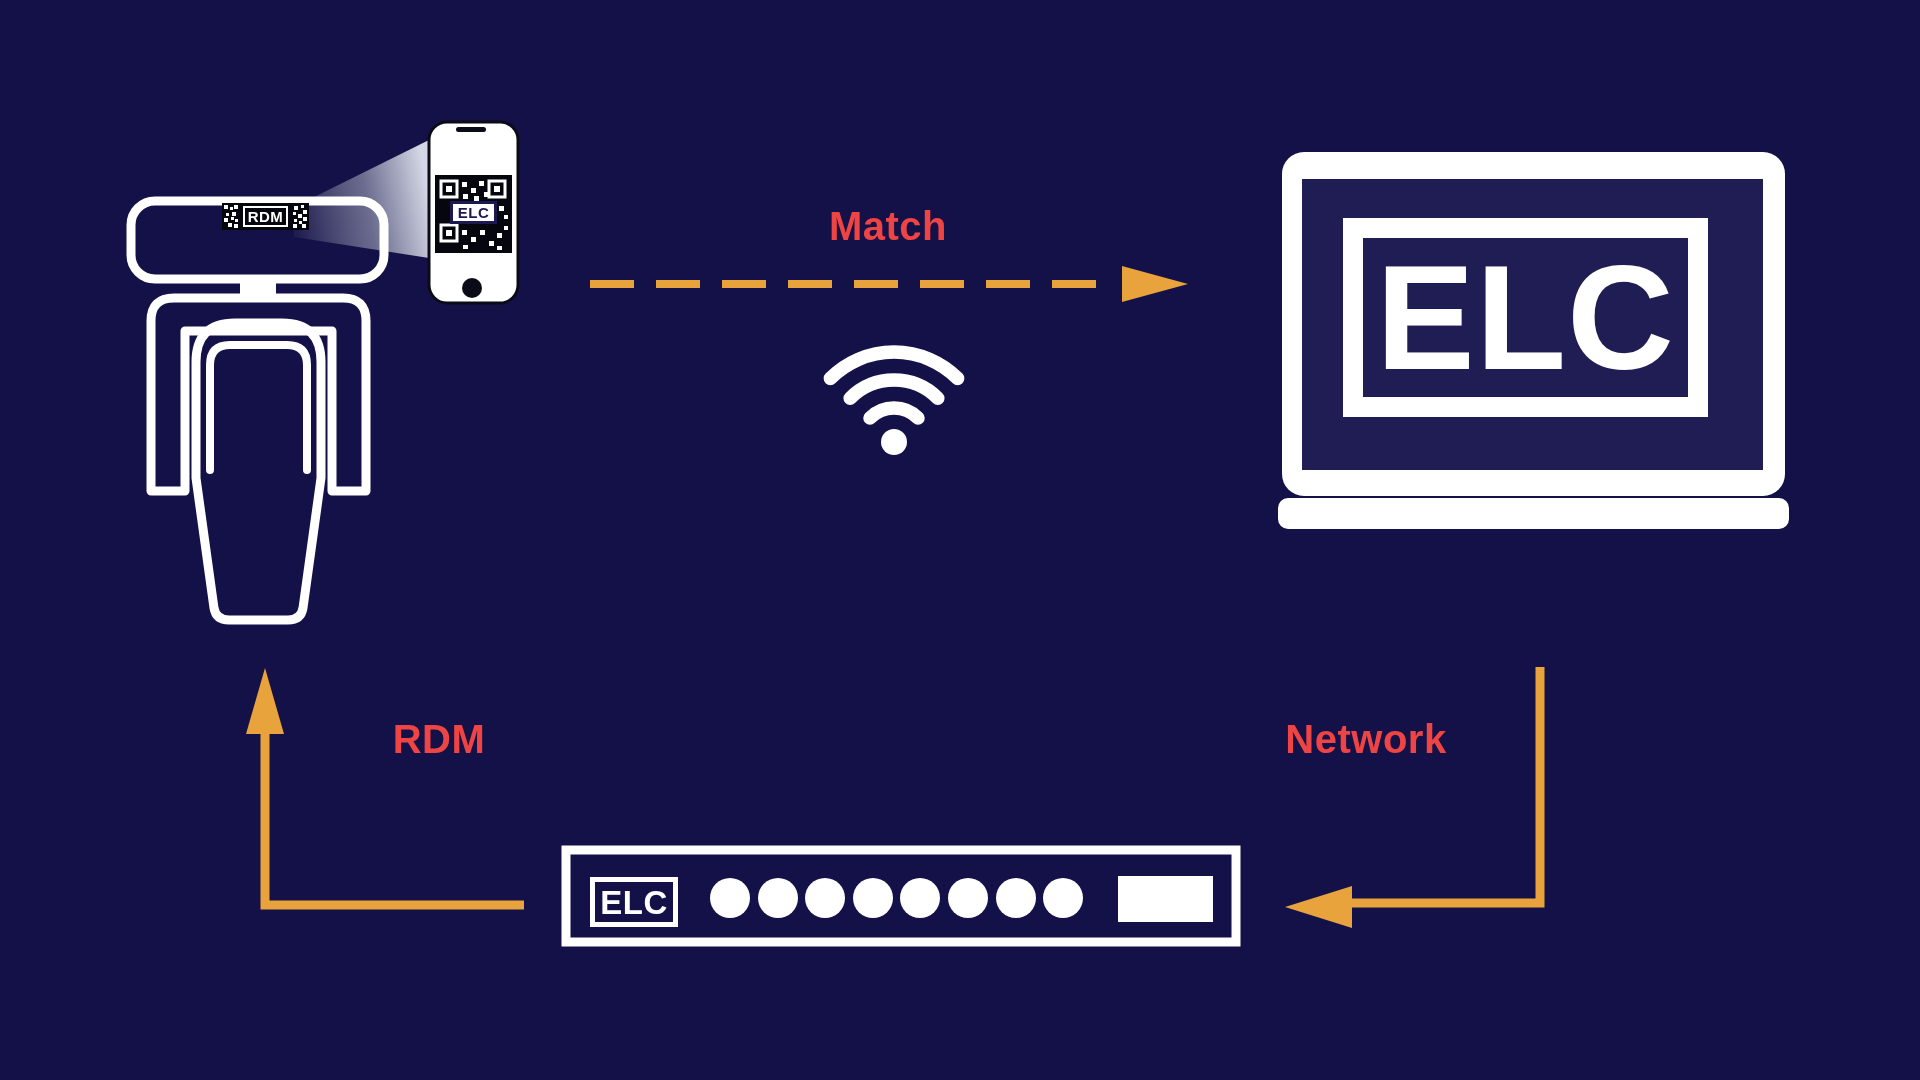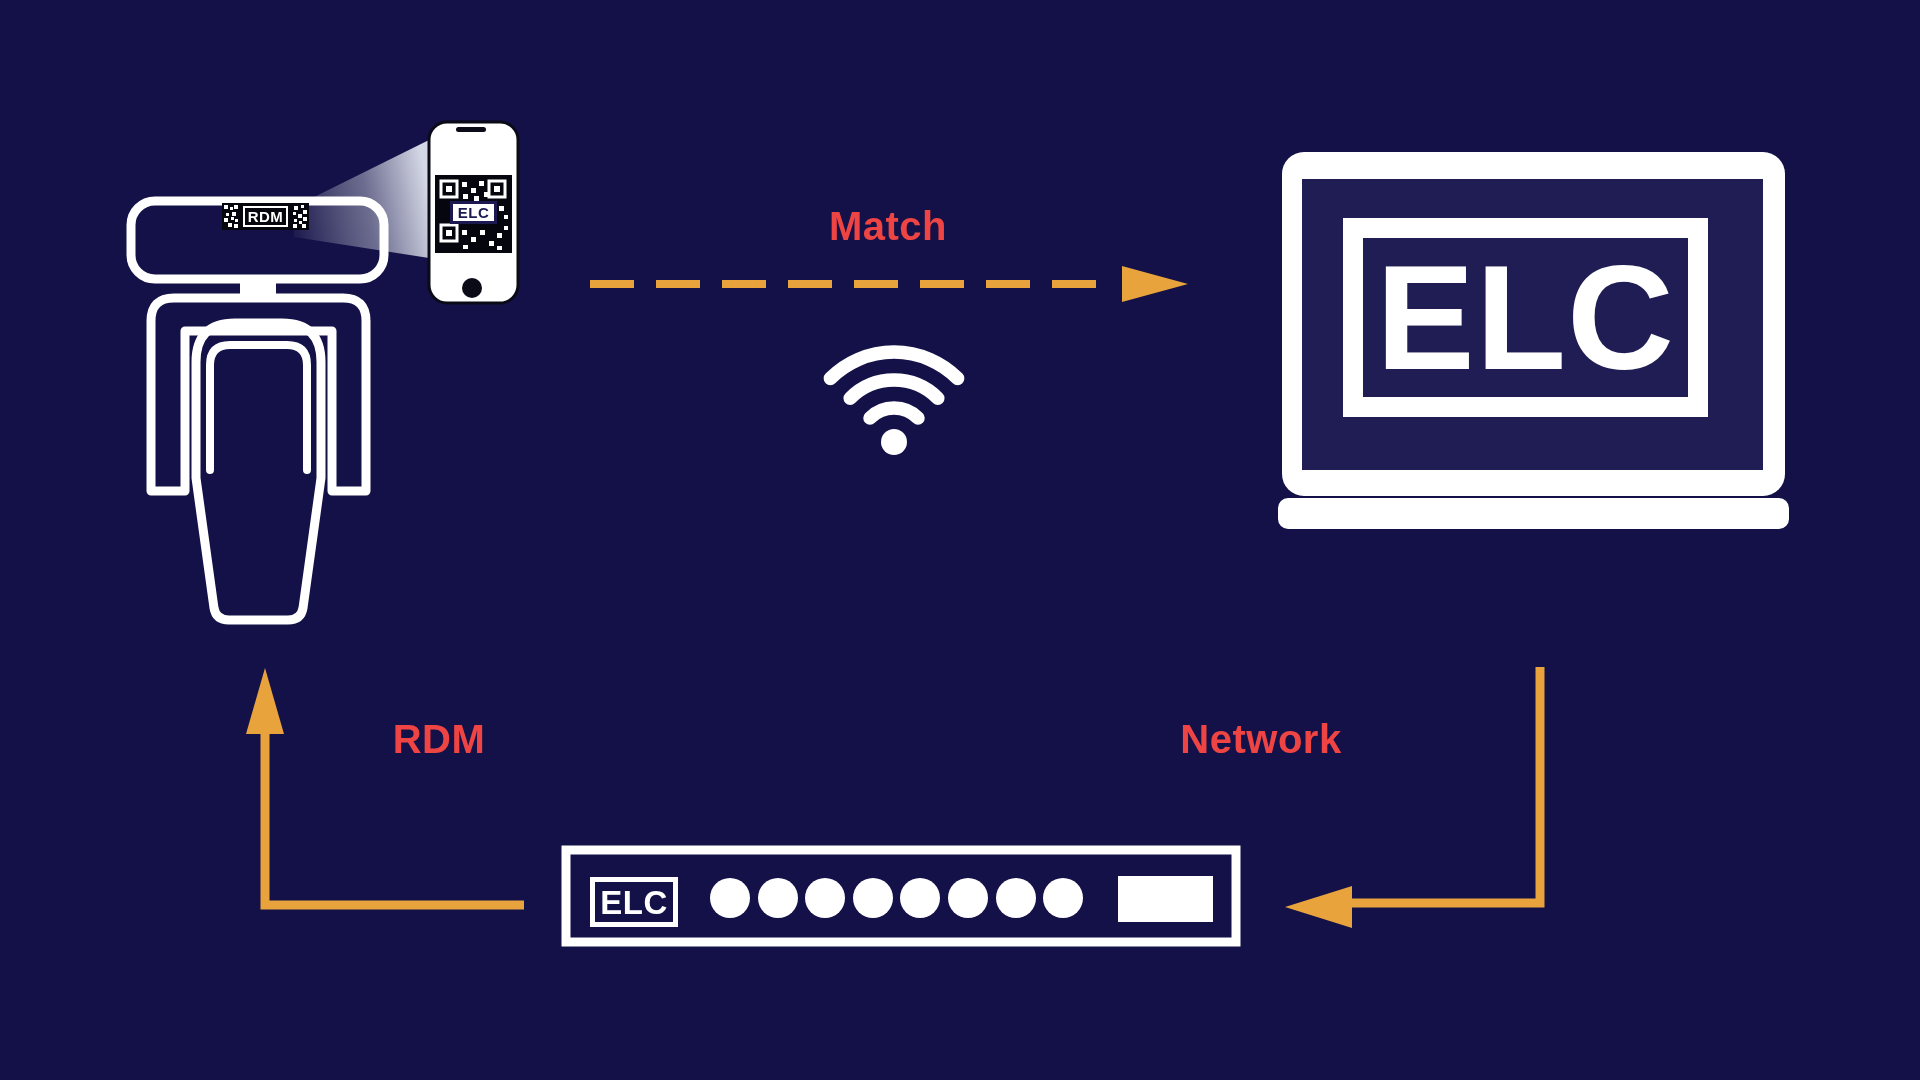--- a/index.html
+++ b/index.html
@@ -185,16 +185,16 @@
     </svg>
   </div>
 
   <div class="phone-badge">ELC</div>
 
   <div class="laptop-logo-text">ELC</div>
 
   <div class="node-badge">ELC</div>
 
   <div class="edge-label" style="left:788px;top:203px;width:200px;height:46px">Match</div>
-  <div class="edge-label" style="left:1161px;top:716px;width:200px;height:46px">Network</div>
+  <div class="edge-label" style="left:1266px;top:716px;width:200px;height:46px">Network</div>
   <div class="edge-label" style="left:339px;top:716px;width:200px;height:46px">RDM</div>
 
 </div>
 
 </body></html>

